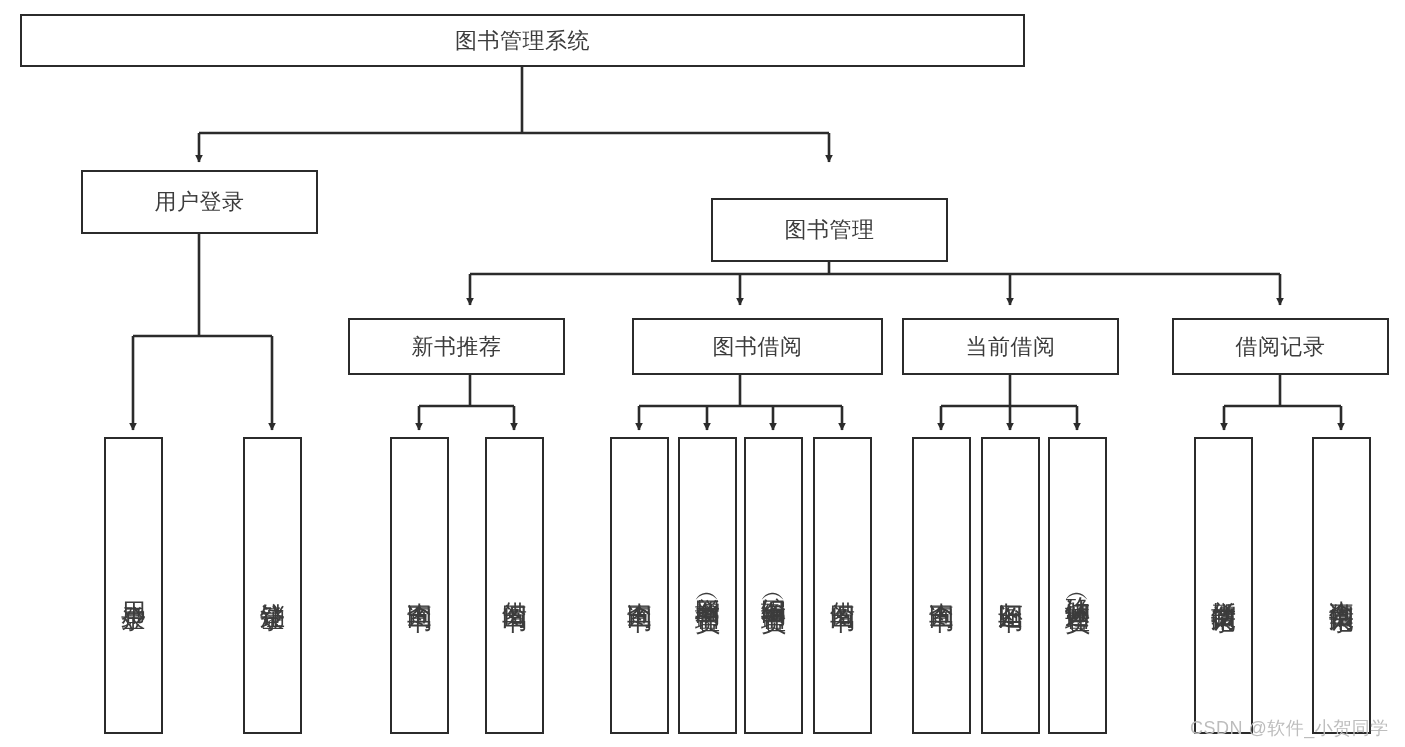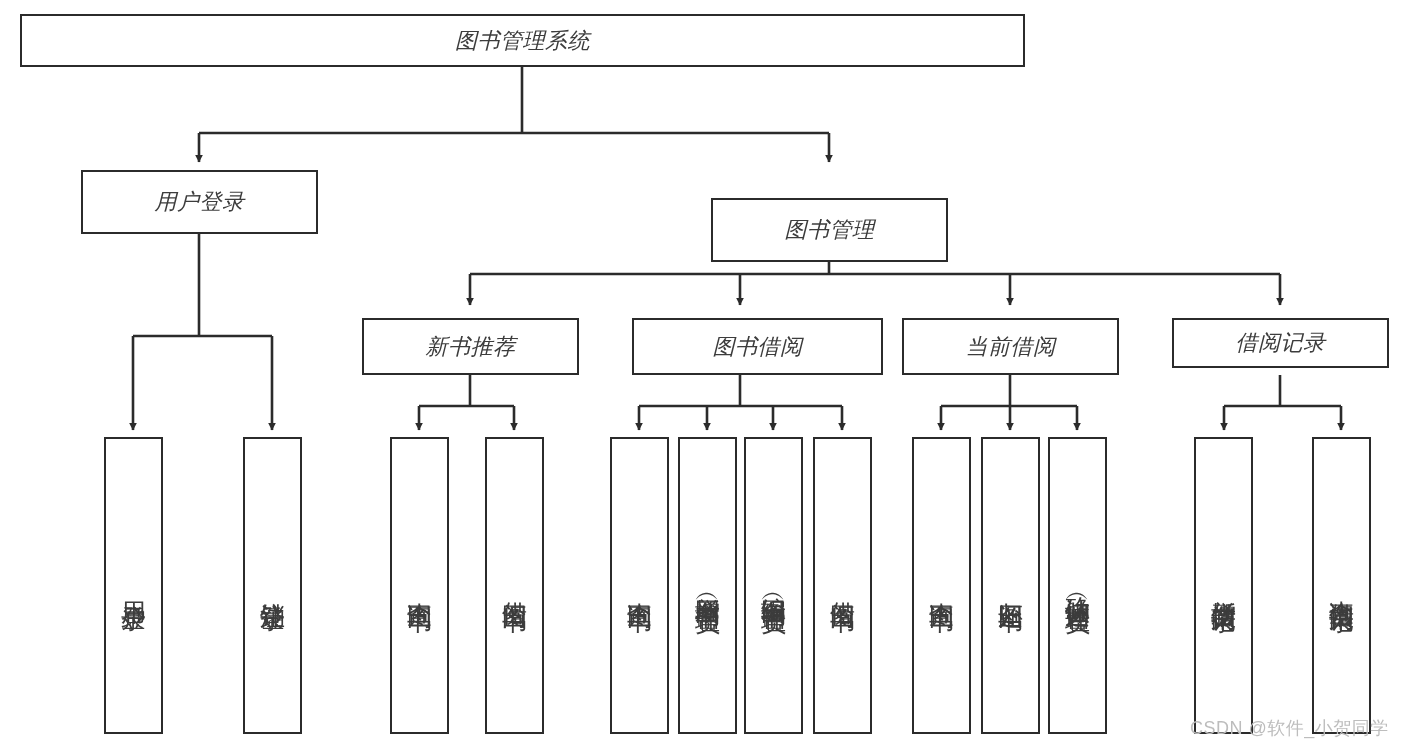--- a/index.html
+++ b/index.html
@@ -35,21 +35,20 @@
     display: flex;
     align-items: center;
     justify-content: center;
     color: #3c3c3c;
     z-index: 2;
   }
   .node-h {
     font-size: 22px;
     letter-spacing: 0.5px;
     white-space: nowrap;
-    font-style: italic;
   }
   .node-v {
     writing-mode: vertical-rl;
     text-orientation: upright;
     font-size: 25px;
     line-height: 1.08;
     letter-spacing: 2px;
     padding: 4px 0;
     text-align: center;
   }
@@ -126,30 +125,30 @@
     <span>图书管理系统</span>
   </div>
 
   <div class="node node-h" style="left:81px; top:170px; width:237px; height:64px;">
     <span>用户登录</span>
   </div>
   <div class="node node-h" style="left:711px; top:170px; width:237px; height:64px;margin-top:28px;">
     <span>图书管理</span>
   </div>
 
-  <div class="node node-h" style="left:362px; top:318px; width:217px; height:57px;">
+  <div class="node node-h" style="left:348px; top:318px; width:217px; height:57px;">
     <span>新书推荐</span>
   </div>
   <div class="node node-h" style="left:632px; top:318px; width:251px; height:57px;">
     <span>图书借阅</span>
   </div>
   <div class="node node-h" style="left:902px; top:318px; width:217px; height:57px;">
     <span>当前借阅</span>
   </div>
-  <div class="node node-h" style="left:1172px; top:318px; width:217px; height:50px;">
+  <div class="node node-h" style="left:1172px; top:318px; width:217px; height:57px;">
     <span>借阅记录</span>
   </div>
 
   <div class="node node-v" style="left:104px; top:437px; width:59px; height:297px;">
     <span class="vtext">用户登录</span>
   </div>
   <div class="node node-v" style="left:243px; top:437px; width:59px; height:297px;">
     <span class="vtext">注销登录</span>
   </div>
 

